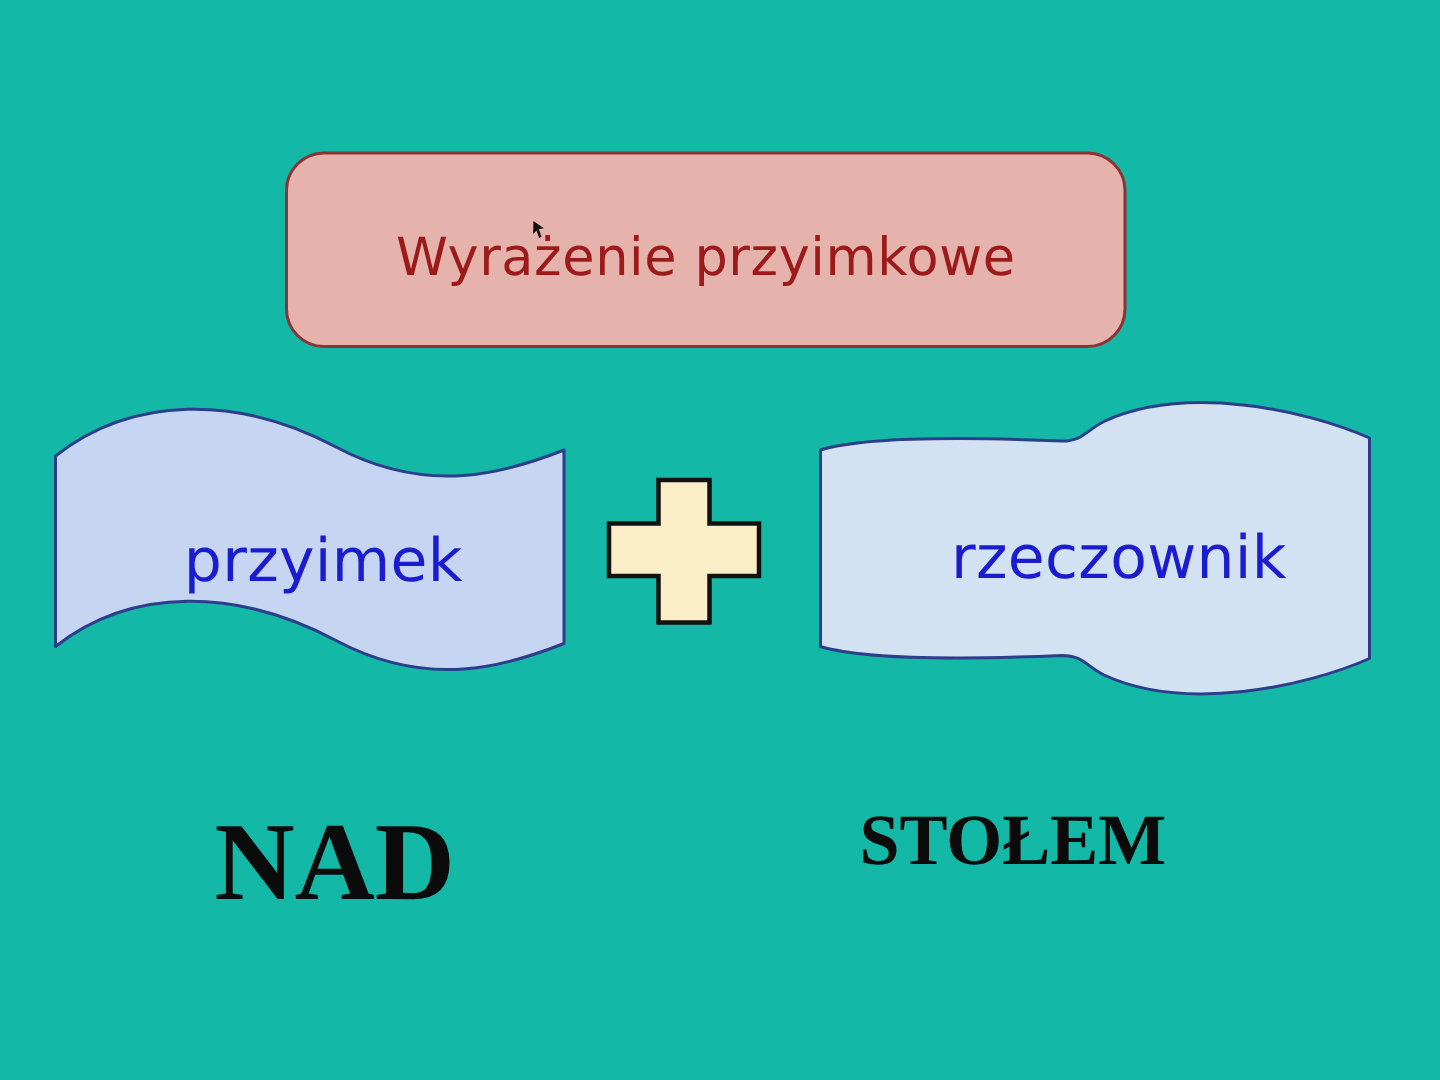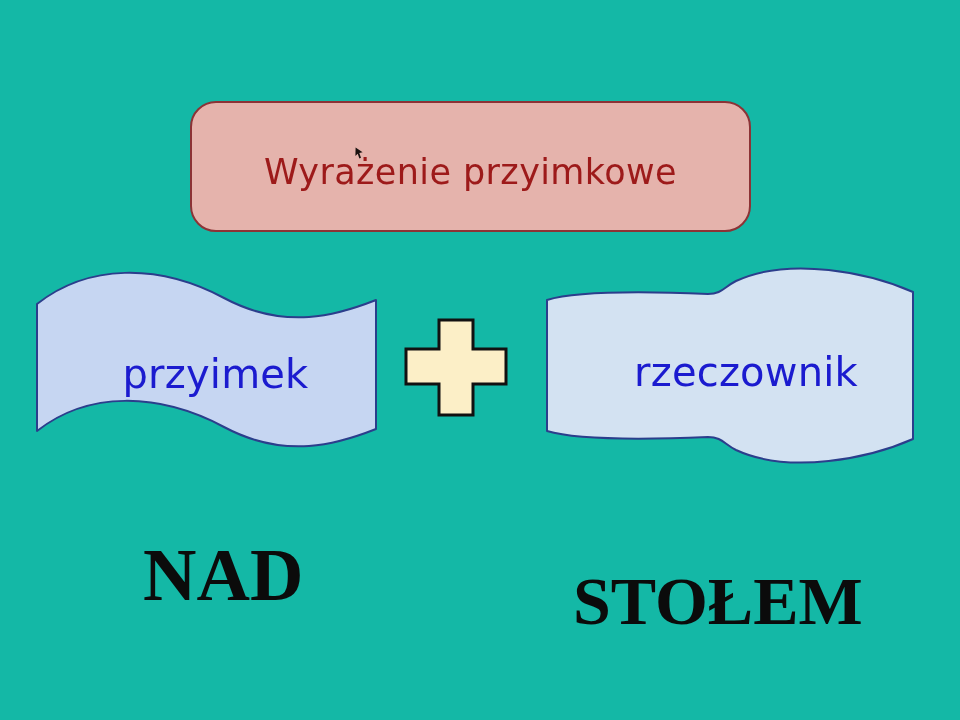--- a/index.html
+++ b/index.html
@@ -121,22 +121,22 @@
     line-height: 1;
   }
   #word-nad {
     left: 143px;
     top: 496px;
     font-size: 74px;
     margin-top: 42px;
   }
   #word-stolem {
     left: 573px;
-    top: 567px;
-    font-size: 68px;
+    top: 537px;
+    font-size: 48px;
   }
 </style>
 </head>
 <body>
 
 <div id="stage">
 
   <div class="title-box">
     <span class="title-text">Wyrażenie przyimkowe</span>
     <svg class="cursor-speck" viewBox="0 0 9 13">

